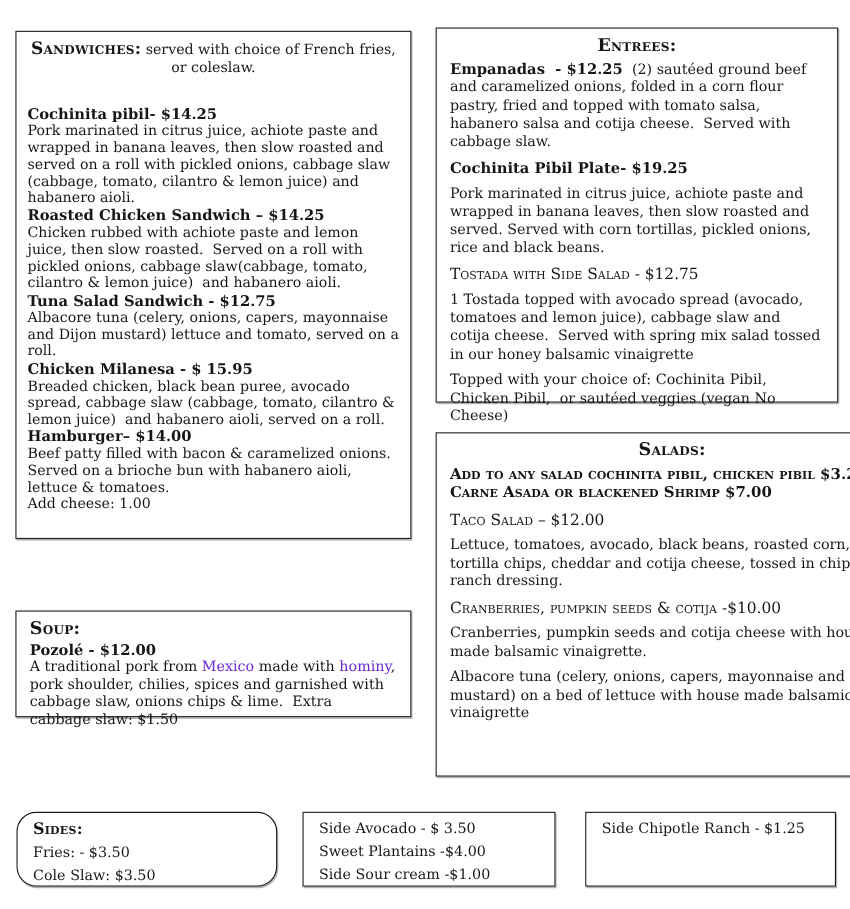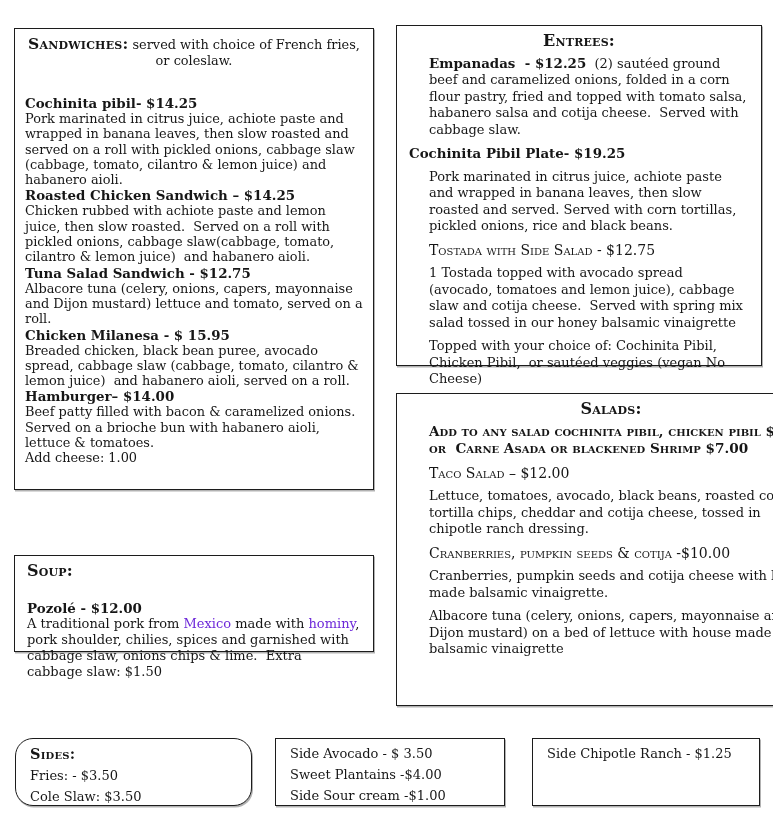--- a/index.html
+++ b/index.html
@@ -39,28 +39,28 @@
   }
   
   .box-sandwiches { font-size: 12.9px; line-height: 15.3px; }
   .sandwich-header { line-height: 16px; margin-bottom: 0; }
   .sandwich-header .section-title { font-size: 15.5px; }
   .sandwich-spacer { height: 26px; }
   .sw-title { font-weight: bold; font-size: 13.4px; line-height: 16px; }
 
   
   .box-soup { font-size: 13px; line-height: 16px; }
-  .soup-title-row { margin-bottom: 20px; }
+  .soup-title-row { margin-bottom: 2px; }
   .soup-item-title { font-weight: bold; font-size: 13.4px; line-height: 16px; }
   a.doc-link { color: #6d28d9; text-decoration-color: #6e6e6e; cursor: pointer; }
 
   
   .box-entrees, .box-salads { font-size: 13px; line-height: 16.5px; }
   .para { margin: 0 0 7px 0; }
-  .indent { margin-left: 20px; }
+  .indent { margin-left: 0; }
   .item-head { font-weight: bold; font-size: 13.4px; }
   .item-head-sc { font-weight: normal; font-variant: small-caps; font-size: 14px; }
   .addon-note { font-weight: bold; font-variant: small-caps; font-size: 13.6px; line-height: 17.5px; }
   .box-entrees .section-title, .box-salads .section-title { display: block; margin-bottom: 5px; }
 
   
   .box-sides, .box-extrasides, .box-sauces { font-size: 13px; }
   .bottom-line { line-height: 21px; }
   .sides-title { font-size: 14.5px; }
 </style>

